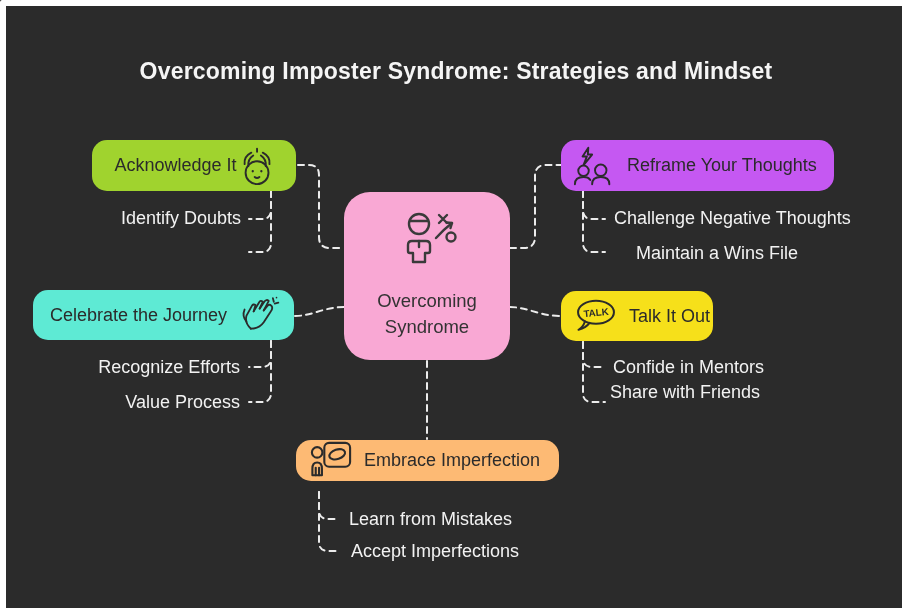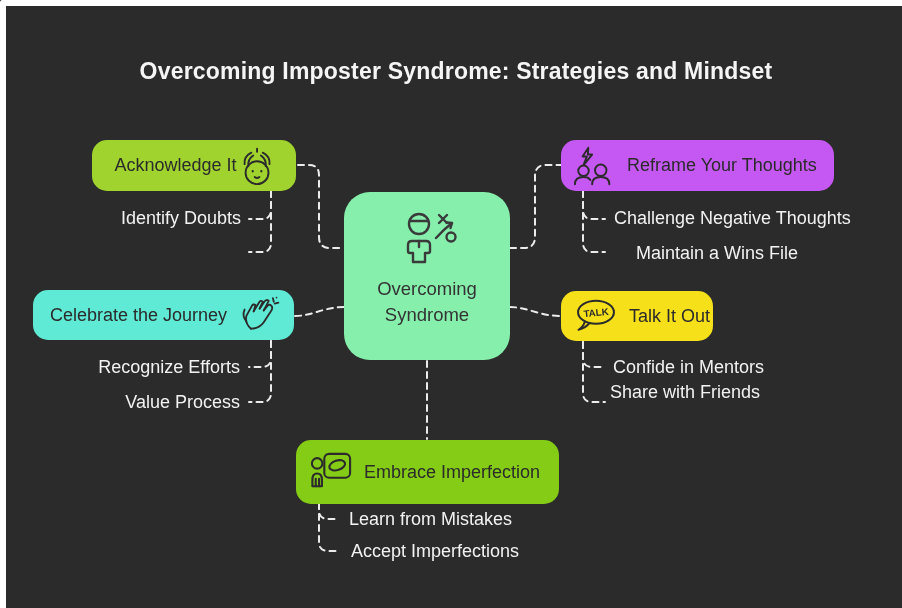--- a/index.html
+++ b/index.html
@@ -62,21 +62,21 @@
       <path d="M577,185 v52 q0,9 9,9 h13"></path>
       <path d="M265,335 v17 q0,9 -9,9 h-13"></path>
       <path d="M265,335 v52 q0,9 -9,9 h-13"></path>
       <path d="M577,336 v16 q0,9 9,9 h13"></path>
       <path d="M577,336 v51 q0,9 9,9 h13"></path>
       <path d="M313,486 v18 q0,9 9,9 h11"></path>
       <path d="M313,486 v50 q0,9 9,9 h11"></path>
     </g>
   </svg>
 
-  <div class="center-node" style="background: #86efac;">
+  <div class="center-node" style="background: #f9a8d4; gap: 12px;">
     <svg class="icon" width="66" height="58" viewBox="0 0 66 58" fill="none" stroke="#3a3a3a" stroke-width="2.4" stroke-linecap="round" stroke-linejoin="round">
       <circle cx="25" cy="14" r="10"></circle>
       <line x1="16.5" y1="11" x2="33.5" y2="11"></line>
       <path d="M14,35 q0,-4 4,-4 h14 q4,0 4,4 v6 q0,2 -2,2 h-3 v9 h-12 v-9 h-3 q-2,0 -2,-2 z"></path>
       <line x1="25" y1="31" x2="25" y2="37"></line>
       <path d="M45,5 l8,8 M53,5 l-8,8"></path>
       <path d="M42,28 Q49,20 58,13"></path>
       <path d="M52.5,12.5 l5.5,.5 l-1.5,5"></path>
       <circle cx="57" cy="27" r="4.5"></circle>
     </svg>
@@ -128,21 +128,21 @@
 
   <div class="pill pill-right" style="left: 555px; top: 285px; width: 152px; height: 50px; background: rgb(246, 224, 26);">
     <svg class="icon" width="46" height="38" viewBox="0 0 50 38" fill="none" stroke="#2b2b2b" stroke-width="2.2" stroke-linecap="round" stroke-linejoin="round">
       <ellipse cx="25" cy="15" rx="19.5" ry="12.5"></ellipse>
       <path d="M13,25 Q11,31 6,34 Q14,32 18,26.5"></path>
       <text x="25" y="19" text-anchor="middle" font-size="10.5" font-weight="700" fill="#2b2b2b" stroke="none" transform="rotate(-6 25 15)" font-family="Liberation Sans, DejaVu Sans, sans-serif">TALK</text>
     </svg>
     <span class="lbl">Talk It Out</span>
   </div>
 
-  <div class="pill pill-right" style="left: 290px; top: 434px; width: 263px; height: 64px; background: #84cc16;">
+  <div class="pill pill-right" style="left: 290px; top: 434px; width: 263px; height: 41px; background: #fdba74;">
     <svg class="icon" width="46" height="42" viewBox="0 0 48 44" fill="none" stroke="#2b2b2b" stroke-width="2.2" stroke-linecap="round" stroke-linejoin="round">
       <rect x="17" y="3" width="27" height="25" rx="5"></rect>
       <ellipse cx="30.5" cy="15" rx="8.5" ry="5" transform="rotate(-18 30.5 15)"></ellipse>
       <circle cx="9.5" cy="13" r="5.5"></circle>
       <path d="M4.5,37 V30 Q4.5,23.5 9.5,23.5 Q14.5,23.5 14.5,30 V37 Z"></path>
       <line x1="8" y1="29" x2="8" y2="37"></line>
       <line x1="11.5" y1="29" x2="11.5" y2="37"></line>
     </svg>
     <span class="lbl">Embrace Imperfection</span>
   </div>

